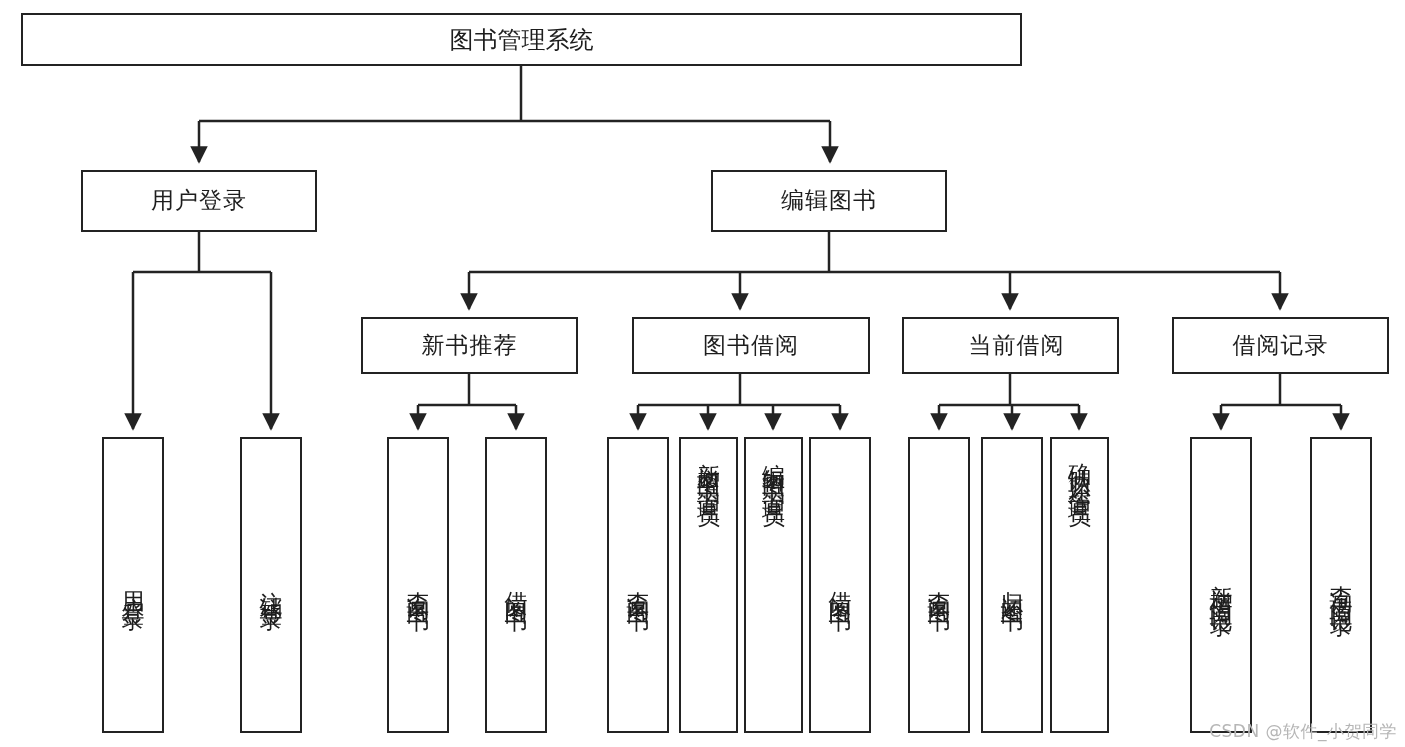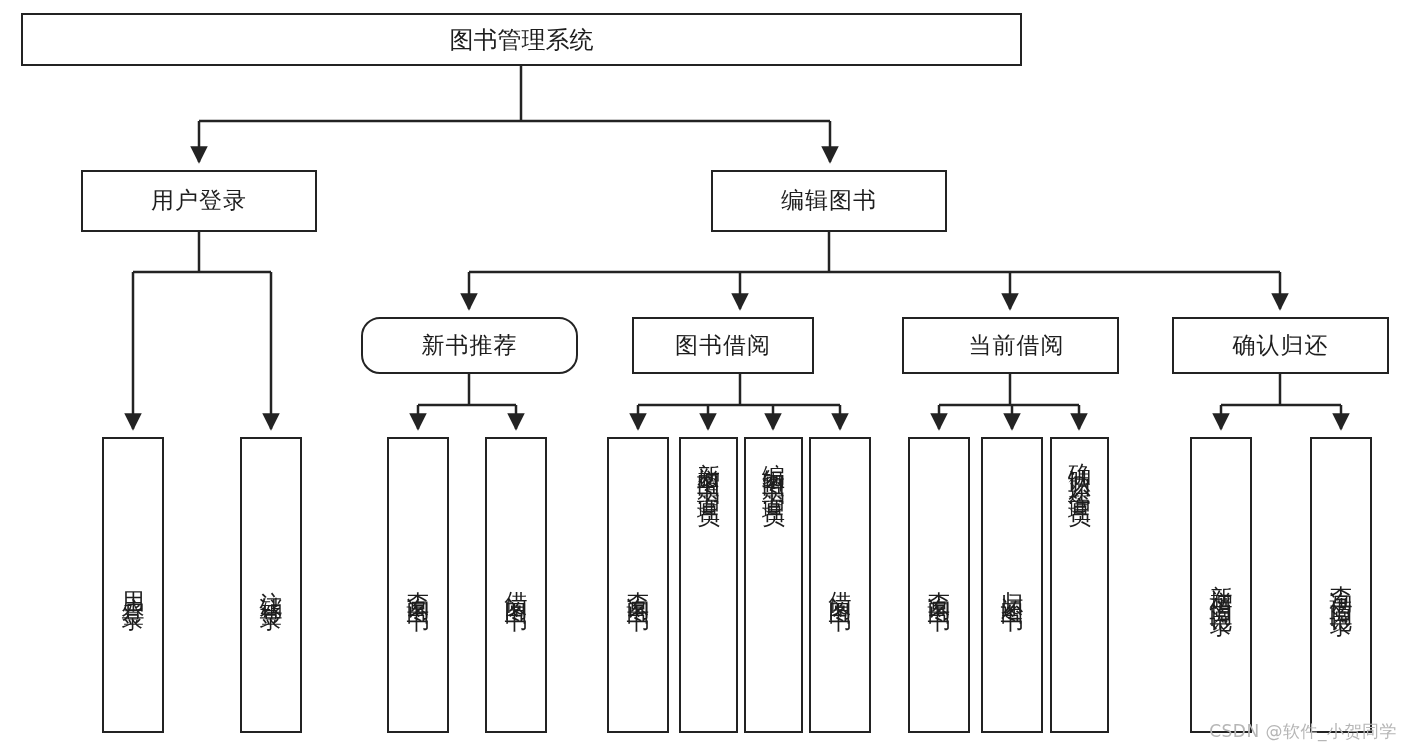--- a/index.html
+++ b/index.html
@@ -135,31 +135,31 @@
     <span class="htext">图书管理系统</span>
   </div>
 
   <div class="node h" style="left:81px; top:170px; width:236px; height:62px;">
     <span class="htext">用户登录</span>
   </div>
   <div class="node h" style="left:711px; top:170px; width:236px; height:62px;">
     <span class="htext">编辑图书</span>
   </div>
 
-  <div class="node h" style="left:361px; top:317px; width:217px; height:57px;border-radius:19px;">
+  <div class="node h" style="left:361px; top:317px; width:217px; height:57px;">
     <span class="htext">新书推荐</span>
   </div>
-  <div class="node h" style="left:632px; top:317px; width:182px; height:57px;">
+  <div class="node h" style="left:632px; top:317px; width:238px; height:57px;">
     <span class="htext">图书借阅</span>
   </div>
   <div class="node h" style="left:902px; top:317px; width:217px; height:57px;padding-left:12px;">
     <span class="htext">当前借阅</span>
   </div>
   <div class="node h" style="left:1172px; top:317px; width:217px; height:57px;">
-    <span class="htext">确认归还</span>
+    <span class="htext">借阅记录</span>
   </div>
 
   <div class="node leaf" style="left:102px; top:437px; width:62px; height:296px;">
     <span class="vtext">用户登录</span>
   </div>
   <div class="node leaf" style="left:240px; top:437px; width:62px; height:296px;">
     <span class="vtext">注销登录</span>
   </div>
   <div class="node leaf" style="left:387px; top:437px; width:62px; height:296px;">
     <span class="vtext">查询图书</span>

